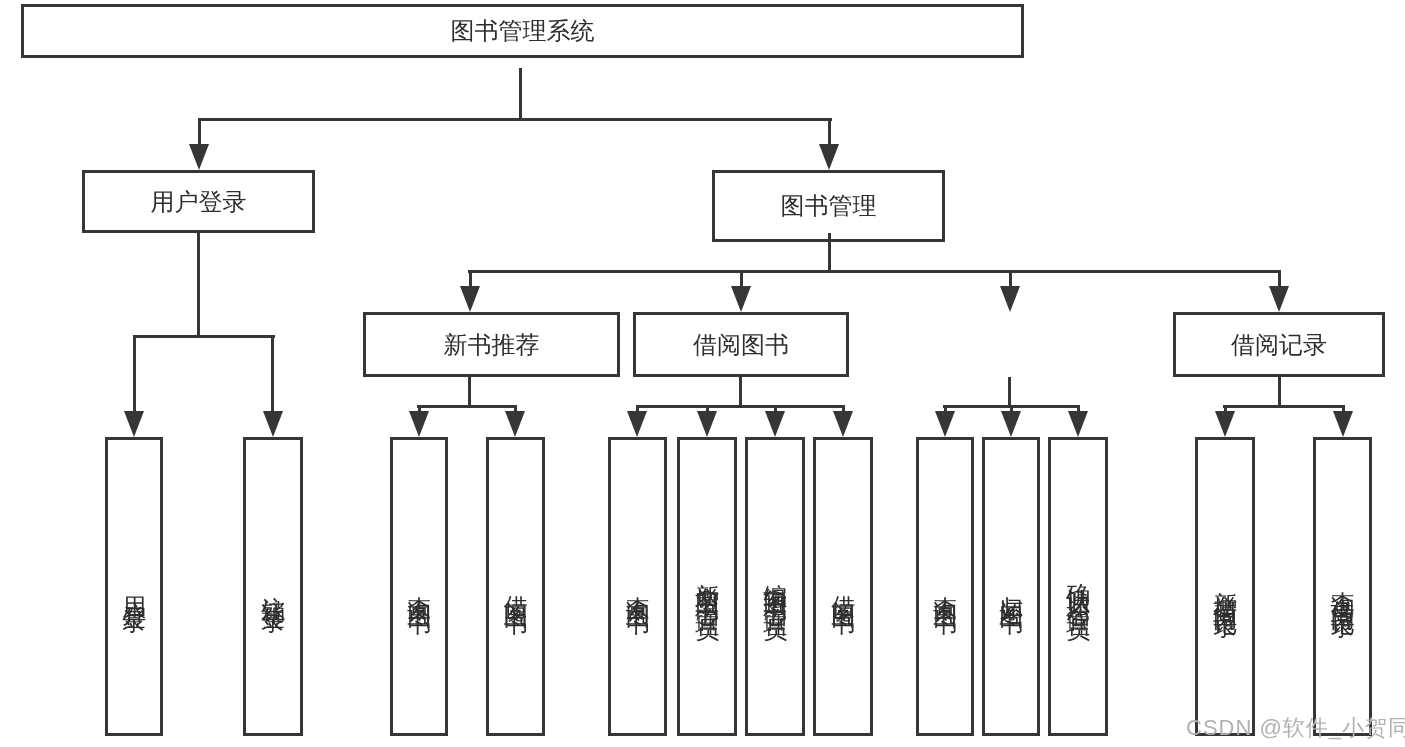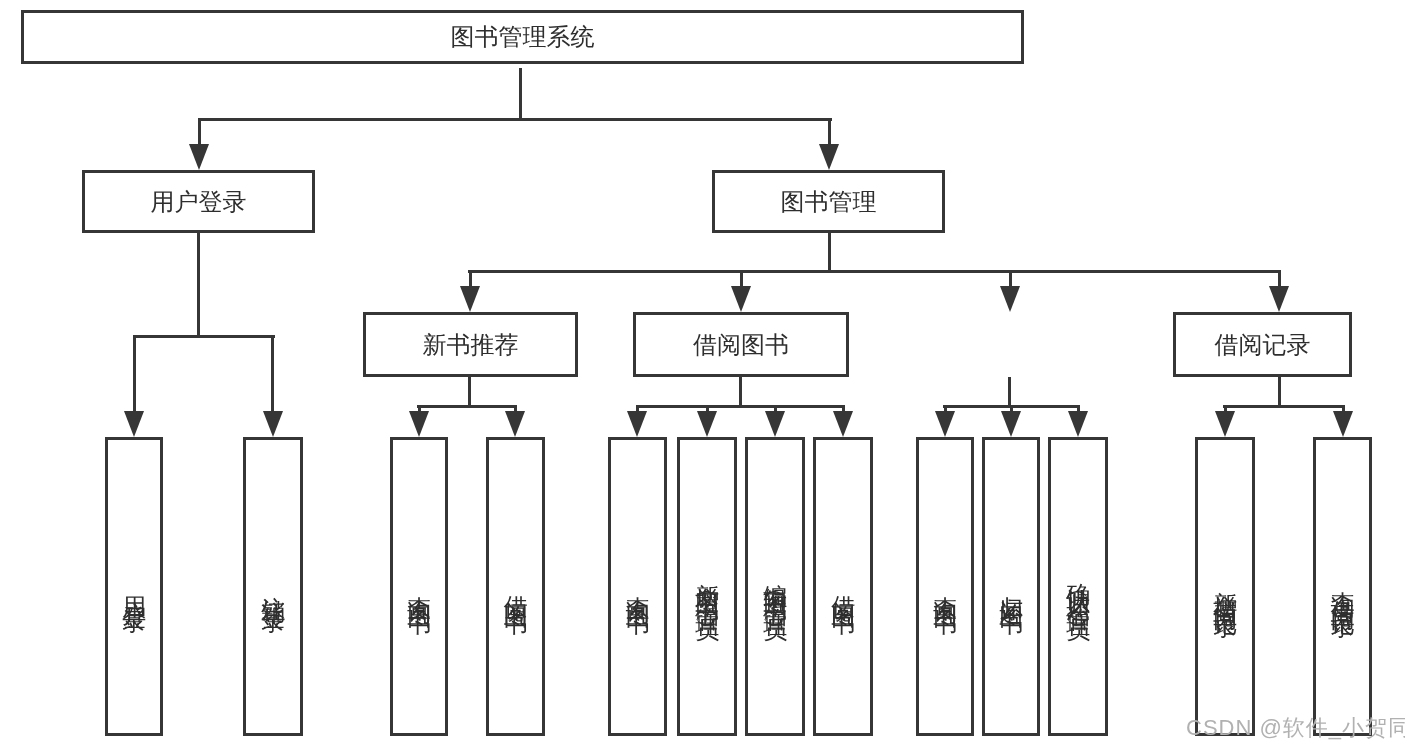--- a/index.html
+++ b/index.html
@@ -26,35 +26,35 @@
   .watermark{
     position:absolute;left:1186px;top:713px;
     color:#b1b1b1;font-size:22px;letter-spacing:1px;white-space:nowrap;z-index:5;
   }
 </style>
 </head>
 <body>
 
 <div class="canvas">
 
-  <div class="box" style="left:21px;top:10px;width:1003px;height:54px">
+  <div class="box" style="left:21px;top:4px;width:1003px;height:54px">
     <span>图书管理系统</span>
   </div>
 
   <div class="vl" style="left:519px;top:68px;height:50px"></div>
   <div class="hl" style="left:198px;top:118px;width:634px"></div>
   <div class="vl" style="left:198px;top:118px;height:29px"></div>
   <div class="ah" style="left:189px;top:144px"></div>
   <div class="vl" style="left:828px;top:118px;height:29px"></div>
   <div class="ah" style="left:819px;top:144px"></div>
 
   <div class="box" style="left:82px;top:170px;width:233px;height:63px">
     <span>用户登录</span>
   </div>
-  <div class="box" style="left:712px;top:170px;width:233px;height:63px">
+  <div class="box" style="left:712px;top:170px;width:233px;height:72px">
     <span>图书管理</span>
   </div>
 
   <div class="vl" style="left:197px;top:233px;height:105px"></div>
   <div class="hl" style="left:133px;top:335px;width:142px"></div>
   <div class="vl" style="left:133px;top:335px;height:82px"></div>
   <div class="ah" style="left:124px;top:411px"></div>
   <div class="vl" style="left:271px;top:335px;height:82px"></div>
   <div class="ah" style="left:263px;top:411px"></div>
 
@@ -62,27 +62,27 @@
   <div class="hl" style="left:468px;top:270px;width:813px"></div>
   <div class="vl" style="left:469px;top:270px;height:22px"></div>
   <div class="ah" style="left:460px;top:286px"></div>
   <div class="vl" style="left:740px;top:270px;height:22px"></div>
   <div class="ah" style="left:731px;top:286px"></div>
   <div class="vl" style="left:1009px;top:270px;height:22px"></div>
   <div class="ah" style="left:1000px;top:286px"></div>
   <div class="vl" style="left:1278px;top:270px;height:22px"></div>
   <div class="ah" style="left:1269px;top:286px"></div>
 
-  <div class="box" style="left:363px;top:312px;width:215px;height:65px">
+  <div class="box" style="left:363px;top:312px;width:257px;height:65px">
     <span>新书推荐</span>
   </div>
   <div class="box" style="left:633px;top:312px;width:216px;height:65px">
     <span>借阅图书</span>
   </div>
-  <div class="box" style="left:1173px;top:312px;width:179px;height:65px">
+  <div class="box" style="left:1173px;top:312px;width:212px;height:65px">
     <span>借阅记录</span>
   </div>
 
   <div class="vl" style="left:468px;top:377px;height:30px"></div>
   <div class="hl" style="left:417px;top:405px;width:100px"></div>
   <div class="vl" style="left:418px;top:405px;height:12px"></div>
   <div class="ah" style="left:409px;top:411px"></div>
   <div class="vl" style="left:514px;top:405px;height:12px"></div>
   <div class="ah" style="left:505px;top:411px"></div>
 

